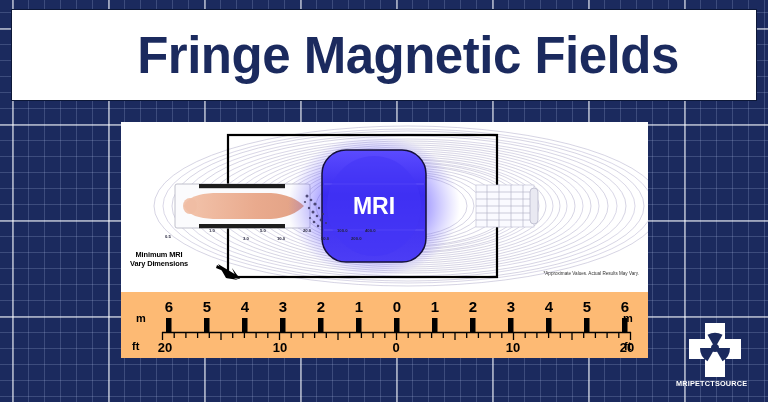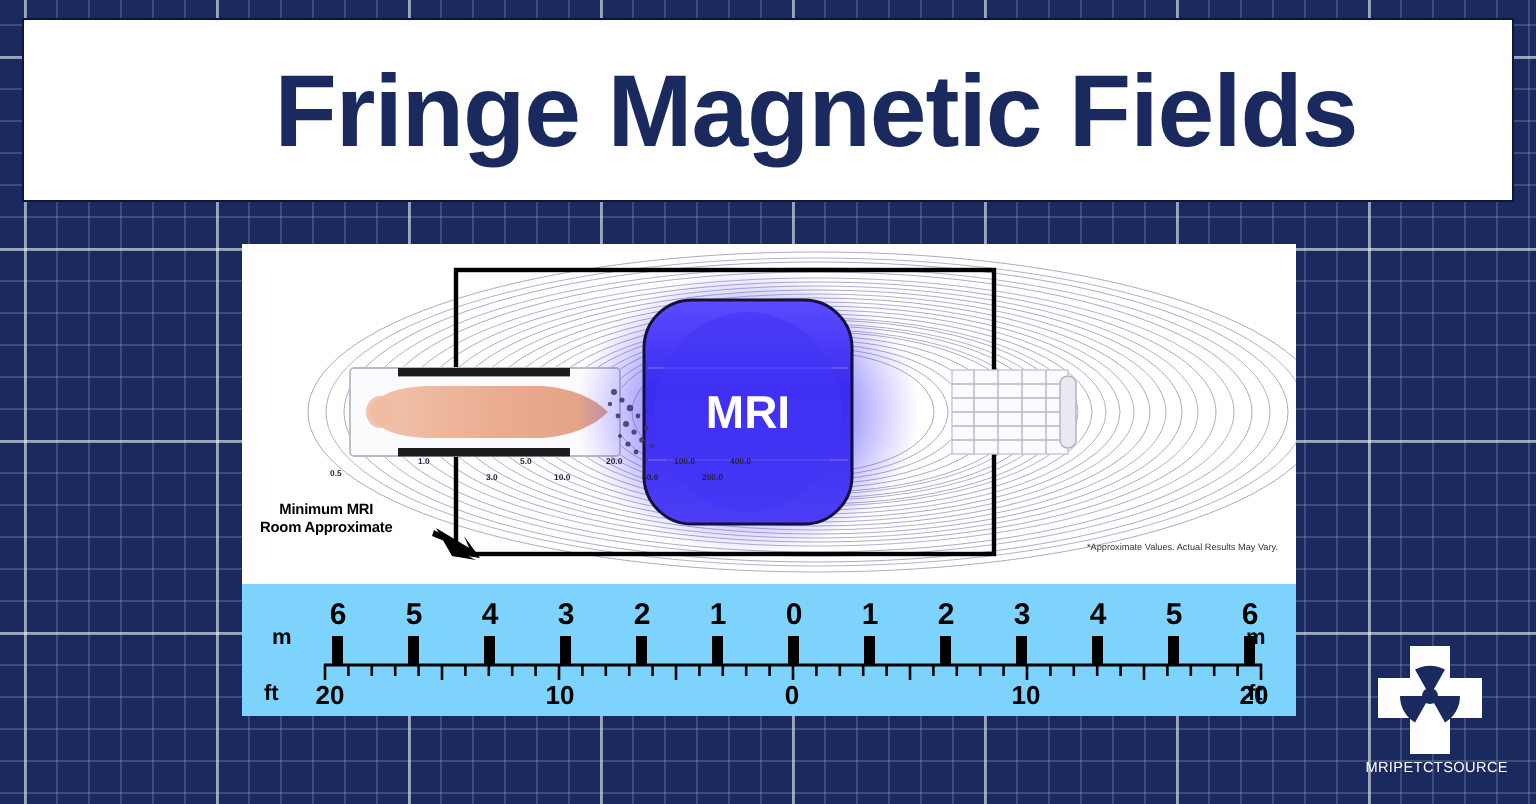--- a/index.html
+++ b/index.html
@@ -36,21 +36,21 @@
     font-size:51px;font-weight:bold;color:#1b2a5e;
     letter-spacing:-0.5px;line-height:1;
     font-family:"Liberation Sans", sans-serif;
     white-space:nowrap;
     margin-left:48px;
   }
 
   
   .card{
     position:absolute;left:121px;top:122px;width:527px;height:236px;
-    background:#7dd3fc;
+    background:#fdba74;
   }
 
   
   .plot{position:absolute;left:0;top:0;width:527px;height:170px;}
   .plot svg{display:block;}
 
   .room-label{
     position:absolute;left:9px;top:128px;
     font-size:7.4px;font-weight:bold;color:#000;
     line-height:9.4px;text-align:center;white-space:nowrap;
@@ -64,22 +64,22 @@
   
   .ruler{position:absolute;left:0;top:170px;width:527px;height:66px;}
   .ruler svg{display:block;}
 
   
   .logo{
     position:absolute;left:676px;top:322px;width:78px;height:72px;
   }
   .logo svg{display:block;}
   .logo-text{
-    position:absolute;left:0;top:57px;width:78px;text-align:right;
-    font-size:7.3px;font-weight:normal;color:#ffffff;letter-spacing:.2px;
+    position:absolute;left:0;top:57px;width:78px;text-align:left;
+    font-size:7.3px;font-weight:bold;color:#ffffff;letter-spacing:.2px;
   }
 </style>
 </head>
 <body>
 
 <div id="page">
 
   <div class="blueprint"></div>
 
   <div class="title-banner">
@@ -201,21 +201,21 @@
           <text x="200" y="118">50.0</text>
           <text x="216" y="110">100.0</text>
           <text x="230" y="118">200.0</text>
           <text x="244" y="110">400.0</text>
         </g>
       </svg>
     </div>
 
     <div class="room-label">
       <span>Minimum MRI</span><br>
-      <span>Room Approximate</span>
+      <span>Vary Dimensions</span>
     </div>
     <svg style="position:absolute;left:95px;top:140px;" width="28" height="20" viewBox="0 0 28 20">
       <path d="M1 3 L19 13 L16 6 L24 17 L11 15 L15 12 L0 6 Z" fill="#000000"></path>
       <path d="M2 2 L22 14 L14 14 L22 18 L10 16 Z" fill="#000000"></path>
     </svg>
 
     <div class="footnote">*Approximate Values. Actual Results May Vary.</div>
 
     <div class="ruler">
       <svg width="527" height="66" viewBox="0 0 527 66" xmlns="http://www.w3.org/2000/svg">

